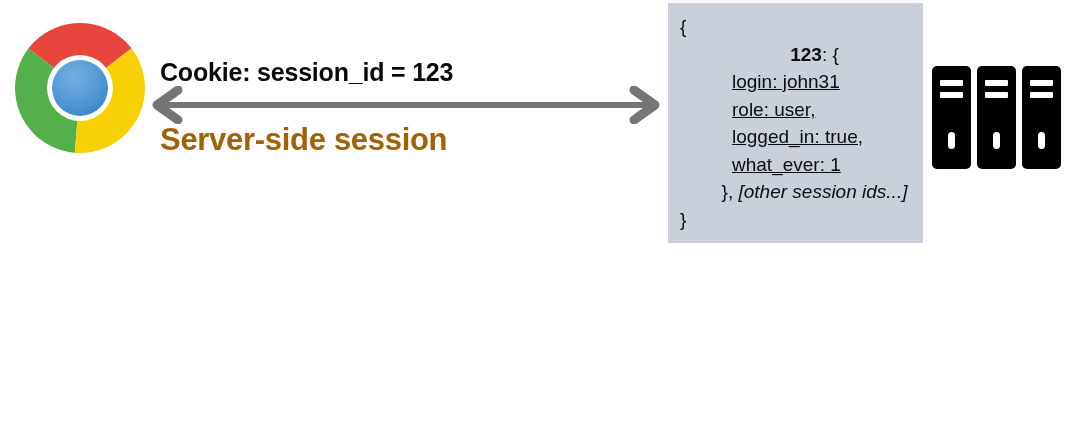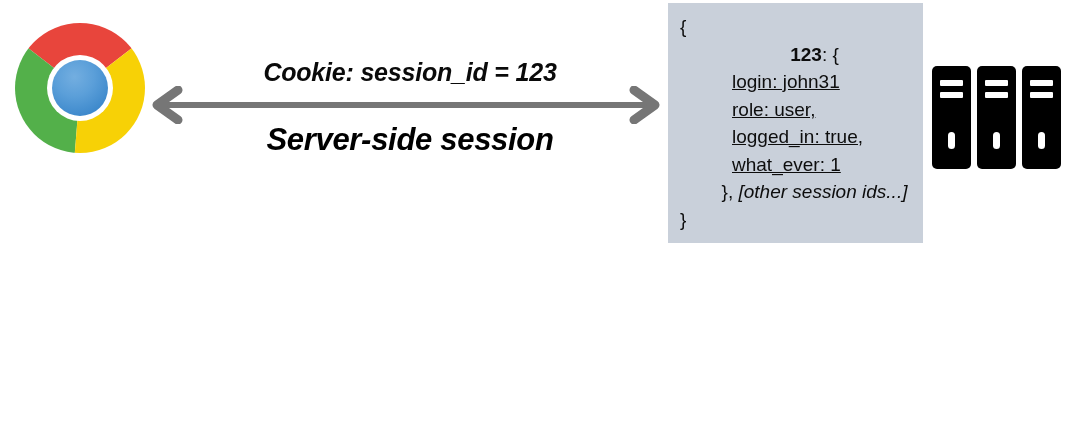--- a/index.html
+++ b/index.html
@@ -58,25 +58,24 @@
 
   #chrome-top    { left: 15px; top: 23px; }
 
   
   .arrow-svg { position: absolute; }
   #arrow-top    { left: 148px; top: 86px;  }
 
   
   .center-label {
     position: absolute;
-    text-align: center;
+    text-align: left;
     width: 520px;
-    left: 150px;
+    left: 160px;
     white-space: nowrap;
-    font-style: italic;
   }
   .label-black {
     color: #0a0a0a;
     font-weight: bold;
     font-size: 25px;
     letter-spacing: -0.2px;
   }
   .label-purple {
     font-weight: bold;
     font-size: 31px;
@@ -152,21 +151,21 @@
   </div>
 
   <svg class="arrow-svg" id="arrow-top" width="516" height="38" viewBox="0 0 516 38">
     <line x1="14" y1="19" x2="502" y2="19" stroke="#767676" stroke-width="6" stroke-linecap="round"></line>
     <polyline points="30,4 9,19 30,34" fill="none" stroke="#767676" stroke-width="9" stroke-linecap="round" stroke-linejoin="round"></polyline>
     <polyline points="486,4 507,19 486,34" fill="none" stroke="#767676" stroke-width="9" stroke-linecap="round" stroke-linejoin="round"></polyline>
   </svg>
 
   <div class="center-label label-black" id="cookie-label">Cookie: session_id = 123</div>
 
-  <div class="center-label label-purple" id="session-label" style="color: #000000;">Server-side session</div>
+  <div class="center-label label-purple" id="session-label" style="color: #a16207;">Server-side session</div>
 
   <div class="panel" id="session-panel" style="background: rgb(201, 208, 218);">
     <div class="json-block" id="session-json"><span class="json-line"><span>{</span></span><span class="json-line ind1"><span class="bold">123</span><span>: {</span></span><span class="json-line ind2"><span>login: john31</span></span><span class="json-line ind2"><span>role: user,</span></span><span class="json-line ind2"><span>logged_in: true,</span></span><span class="json-line ind2"><span>what_ever: 1</span></span><span class="json-line ind1"><span>}, </span><span class="ital">[other session ids...]</span></span><span class="json-line"><span>}</span></span></div>
   </div>
 
   <div class="servers" id="servers-top">
     <div class="server-unit">
       <span class="slot s1"></span>
       <span class="slot s2"></span>
       <span class="led"></span>

